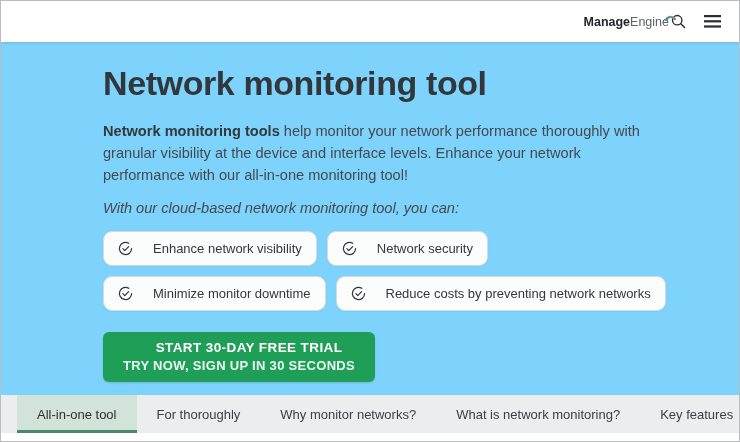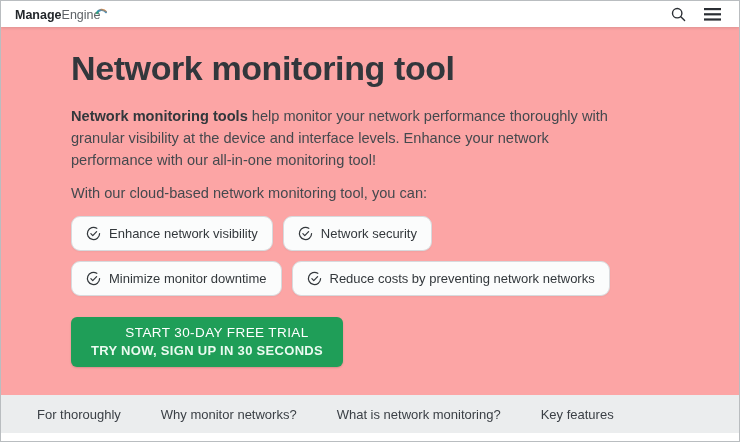--- a/index.html
+++ b/index.html
@@ -7,75 +7,76 @@
   body {
     font-family: "Liberation Sans", sans-serif;
     background: #ffffff;
     border: 1px solid #b9bdc0;
     display: flex;
     flex-direction: column;
   }
 
   
   .header {
-    height: 26px;
+    height: 41px;
     background: #ffffff;
     box-shadow: 0 1px 3px rgba(0,0,0,0.13);
     display: flex;
     align-items: center;
-    justify-content: space-between;
+    justify-content: flex-end;
     padding: 0 16px 0 14px;
     position: relative;
     z-index: 5;
     flex: 0 0 auto;
   }
   .brand { line-height: 1.05; cursor: pointer; }
   .brand-top { font-size: 12.5px; font-weight: 700; color: #23272b; position: relative; display: inline-block; }
   .brand-top .part2 { font-weight: 400; color: #5d6267; }
   .swoosh { position: absolute; right: -7px; top: -4px; }
   .brand-bottom { font-size: 16.5px; font-weight: 700; color: #23272b; letter-spacing: 0.2px; }
   .header-actions { display: flex; align-items: center; gap: 14px; }
   .icon-btn { background: none; border: none; cursor: pointer; display: flex; align-items: center; padding: 2px; color: #2a2e33; }
 
   
   .hero {
     flex: 1 1 auto;
-    background: #fca5a5;
-    padding: 22px 40px 0 70px;
+    background: #7dd3fc;
+    padding: 22px 40px 0 102px;
   }
   .hero h1 {
     font-size: 34px;
     font-weight: 700;
     color: #32373c;
     letter-spacing: -0.4px;
     margin-bottom: 17px;
   }
   .intro {
     max-width: 545px;
     font-size: 14.6px;
     line-height: 22px;
     color: #45494e;
   }
   .intro strong { color: #33383c; text-align: right; }
   .lead {
     margin-top: 14px;
     font-size: 14.6px;
     color: #45494e;
+    font-style: italic;
   }
   .chips {
     margin-top: 15px;
     max-width: 570px;
     display: flex;
     flex-wrap: wrap;
     gap: 10px;
   }
   .chip {
     display: inline-flex;
     align-items: center;
-    gap: 8px;
+    gap: 20px;
     background: #fbfcfc;
     border: 1px solid #d7dadd;
     border-radius: 9px;
     padding: 9px 14px;
     font-size: 13px;
     color: #33383c;
     box-shadow: 0 1px 2px rgba(0,0,0,0.04);
     white-space: nowrap;
   }
   .chip svg { flex: 0 0 auto; color: #33383c; }
@@ -83,21 +84,21 @@
     margin-top: 21px;
     display: inline-block;
     background: #1f9e58;
     border: none;
     border-radius: 6px;
     padding: 8px 20px 9px;
     text-align: center;
     cursor: pointer;
     box-shadow: 0 1px 2px rgba(0,0,0,0.15);
   }
-  .cta .cta-line1 { display: block; color: #ffffff; font-weight: 400; font-size: 13.5px; letter-spacing: 0.4px; margin-left: 20px; }
+  .cta .cta-line1 { display: block; color: #ffffff; font-weight: 700; font-size: 13.5px; letter-spacing: 0.4px; margin-left: 20px; }
   .cta .cta-line2 { display: block; color: #eafaf0; font-weight: 700; font-size: 13px; letter-spacing: 0.3px; margin-top: 3px; }
 
   
   .tabbar {
     flex: 0 0 auto;
     height: 38px;
     background: #ebedee;
     display: flex;
     align-items: stretch;
     padding-left: 16px;
@@ -197,18 +198,19 @@
     </span>
   </div>
 
   <button class="cta">
     <span class="cta-line1">START 30-DAY FREE TRIAL</span>
     <span class="cta-line2">TRY NOW, SIGN UP IN 30 SECONDS</span>
   </button>
 </main>
 
 <nav class="tabbar">
+  <button class="tab active">All-in-one tool</button>
   <button class="tab">For thoroughly</button>
   <button class="tab">Why monitor networks?</button>
   <button class="tab">What is network monitoring?</button>
   <button class="tab">Key features</button>
 </nav>
 <div class="bottom-strip"></div>
 
 </body></html>

